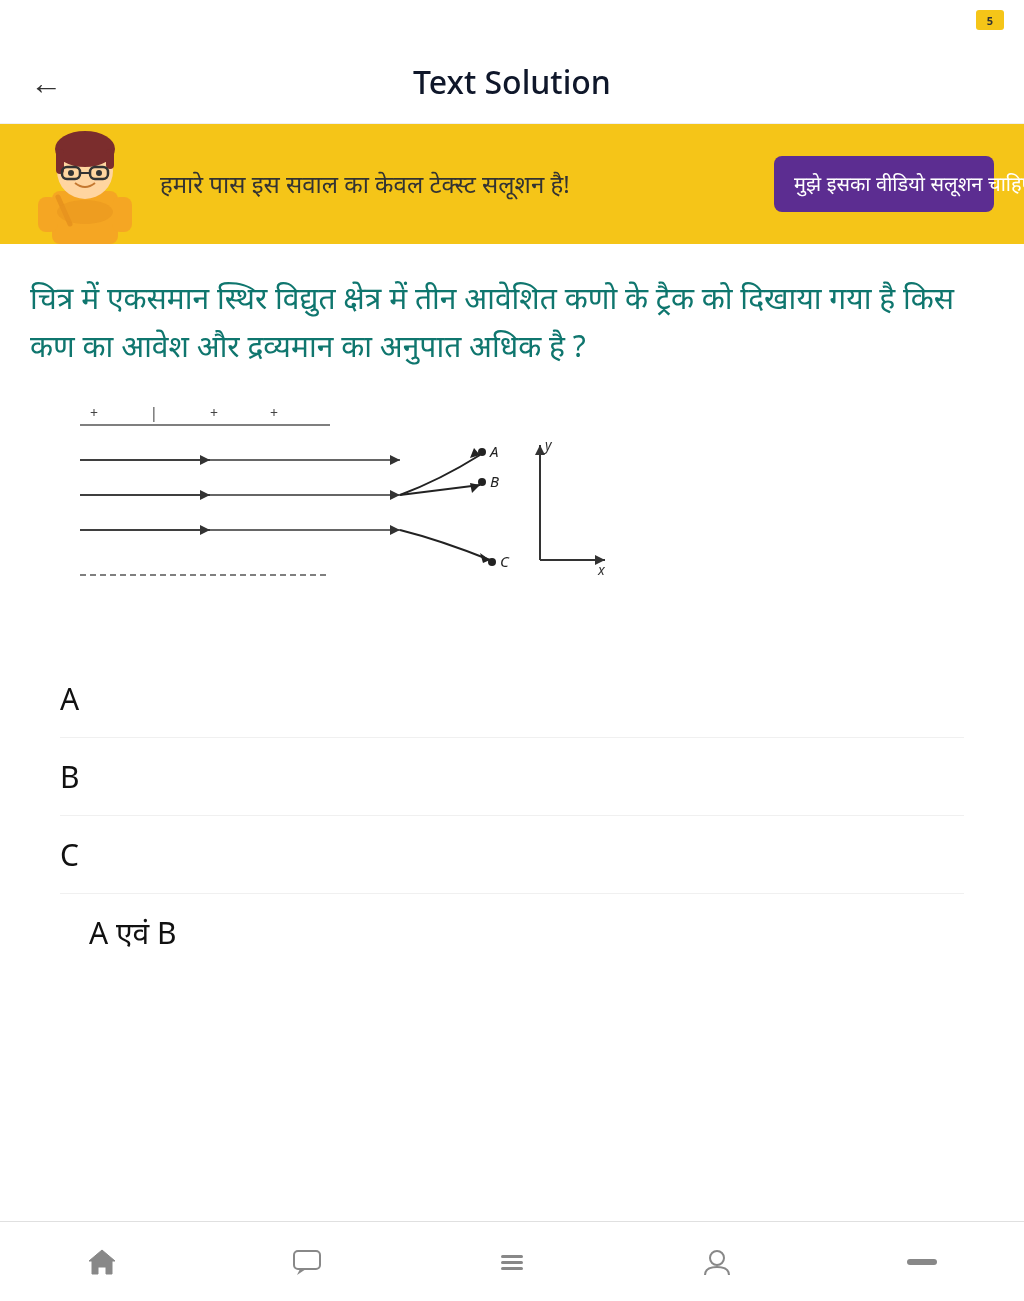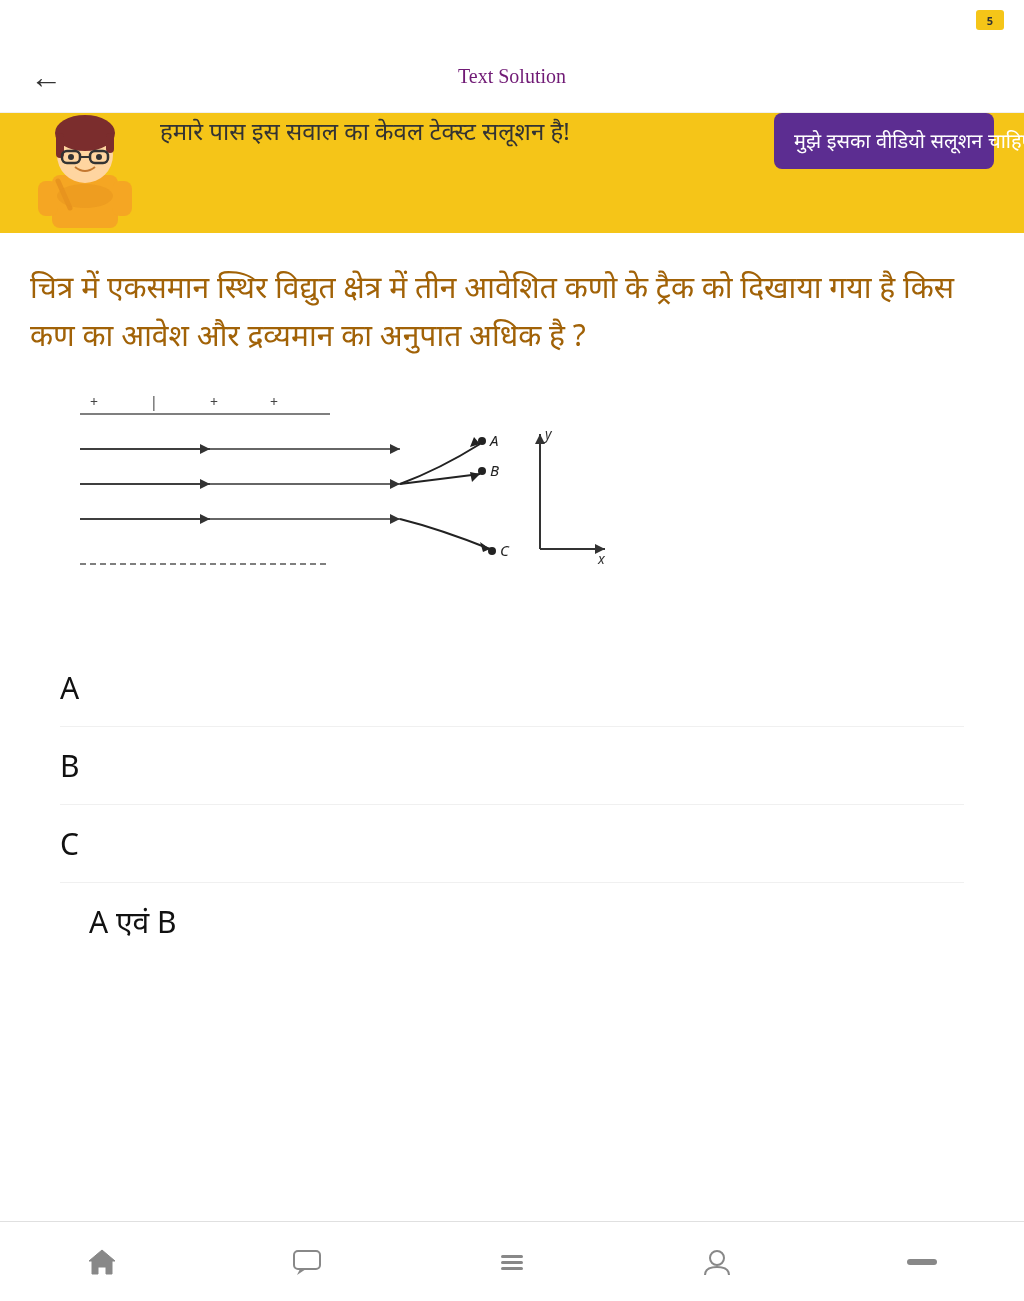--- a/index.html
+++ b/index.html
@@ -48,32 +48,31 @@
       cursor: pointer;
       margin-right: 20px;
       line-height: 1;
       text-decoration: none;
       display: flex;
       align-items: center;
     }
     .header-title {
       flex: 1;
       text-align: center;
-      font-size: 20px;
+      font-size: 32px;
       font-weight: 500;
-      color: #701a75;
+      color: #0f172a;
       margin-right: 52px;
-      font-family: Liberation Serif, serif;
     }
 
     
     .banner {
       background: #F5C518;
       display: flex;
-      align-items: flex-start;
+      align-items: center;
       padding: 0 30px;
       min-height: 120px;
       position: relative;
       overflow: hidden;
     }
     .banner-avatar {
       width: 110px;
       height: 110px;
       flex-shrink: 0;
       margin-right: 20px;
@@ -99,21 +98,21 @@
       text-align: center;
       max-width: 220px;
     }
 
     
     .question-section {
       padding: 30px 30px 10px 30px;
     }
     .question-text {
       font-size: 30px;
-      color: #a16207;
+      color: #0f766e;
       line-height: 1.6;
       margin-bottom: 20px;
     }
 
     
     .diagram-container {
       margin: 10px 20px 30px 20px;
       display: flex;
       align-items: center;
     }

